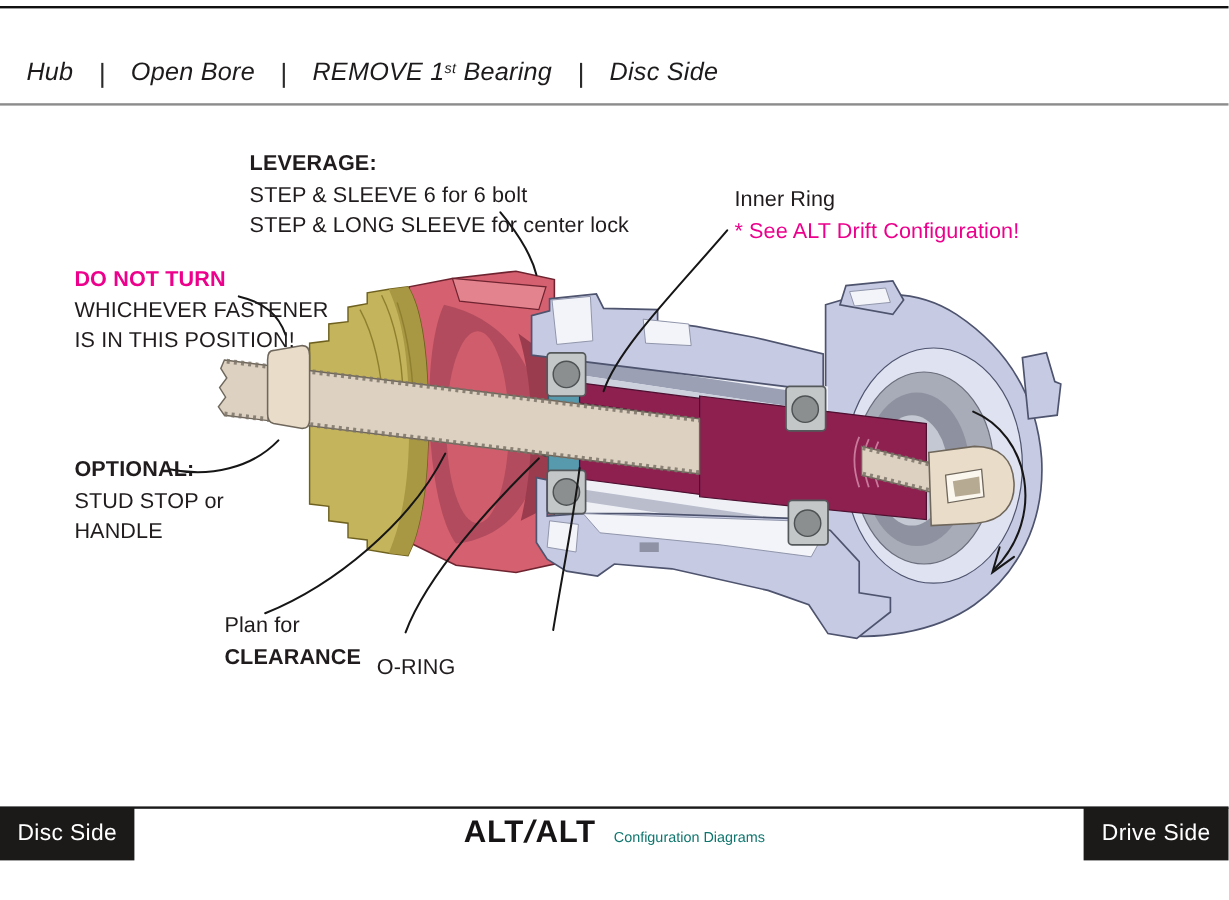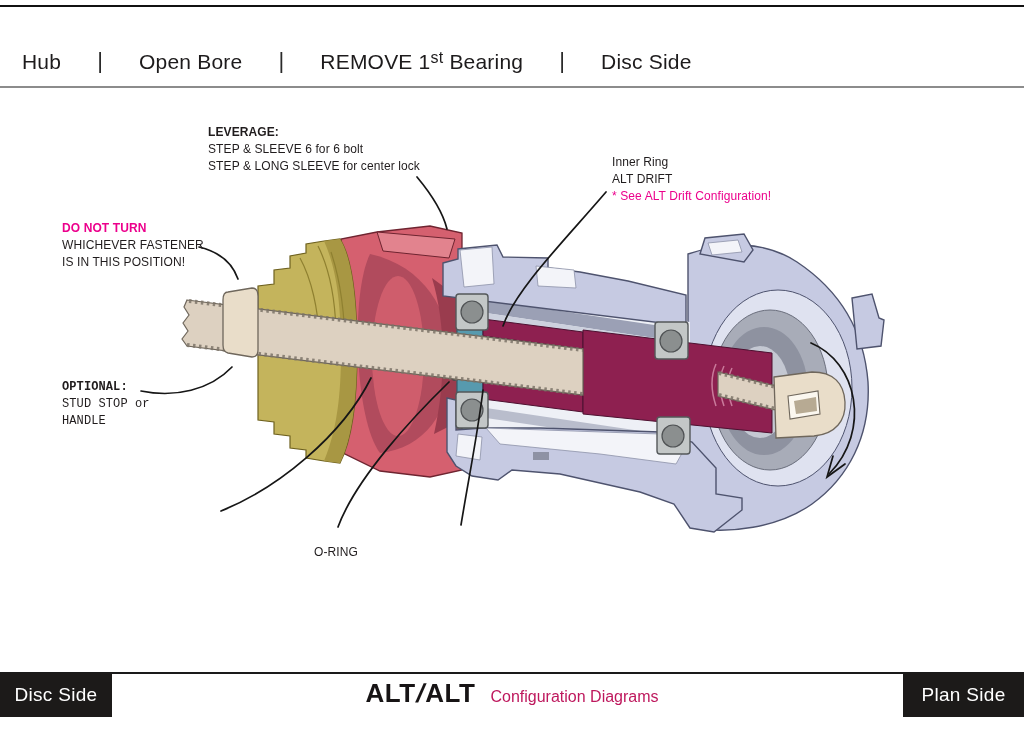--- a/index.html
+++ b/index.html
@@ -3,38 +3,38 @@
 <meta charset="utf-8">
 <style>
   html,body{margin:0;padding:0;background:#ffffff;}
   .page{position:relative;width:1024px;height:750px;background:#fff;overflow:hidden;
         font-family:"Liberation Sans",sans-serif;color:#1f1b1c;}
   
   .rule-top{position:absolute;left:0;top:5px;width:1024px;height:2px;background:#111;}
   .rule-header{position:absolute;left:0;top:86px;width:1024px;height:2px;background:#8c8c8c;}
   .rule-footer{position:absolute;left:0;top:672px;width:1024px;height:2px;background:#1a1a1a;}
   
-  .header{position:absolute;left:22px;top:48px;display:flex;align-items:flex-end;gap:34px;
-          font-size:21px;letter-spacing:.2px;color:#1d1b1c;}
+  .header{position:absolute;left:22px;top:48px;display:flex;align-items:center;gap:19px;
+          font-size:21px;letter-spacing:.2px;color:#1d1b1c;font-style:italic;}
   .header .sep{font-size:22px;color:#2a2a2a;padding:0 2px;}
-  .header sup{font-size:16px;vertical-align:6px;}
-  
-  .callout{position:absolute;font-size:12px;line-height:1.42;letter-spacing:.1px;color:#201c1d;}
+  .header sup{font-size:12px;vertical-align:6px;}
+  
+  .callout{position:absolute;font-size:18px;line-height:1.42;letter-spacing:.1px;color:#201c1d;}
   .callout .t{font-weight:bold;}
   .magenta{color:#ec008c;}
   
   .tab{position:absolute;top:673px;height:44px;background:#1c1a19;color:#fff;
        display:flex;align-items:center;justify-content:center;font-size:19px;letter-spacing:.3px;}
   .tab-left{left:0;width:112px;}
   .tab-right{right:0;width:121px;}
   .footer-center{position:absolute;left:0;top:678px;width:1024px;display:flex;
                  justify-content:center;align-items:baseline;gap:15px;}
   .brand{font-size:26px;font-weight:bold;letter-spacing:.5px;color:#171415;}
   .brand .slash{display:inline-block;transform:skewX(-14deg);margin:0 1px;}
-  .footer-sub{font-size:16px;color:#be185d;}
+  .footer-sub{font-size:12px;color:#0f766e;}
   
   .hub{fill:#c6cae2;stroke:#4e536e;stroke-width:1.4;}
   .hubLight{fill:#dfe2f0;stroke:#4e536e;stroke-width:1;}
   .cut{fill:#f3f4f9;stroke:#8d92a8;stroke-width:.8;}
   .sleeve{fill:#d5606f;stroke:#6e2430;stroke-width:1.3;}
   .step{fill:#c4b45c;stroke:#6e611f;stroke-width:1.2;}
   .pilot{fill:#579aae;stroke:#2e606e;stroke-width:1.2;}
   .drift{fill:#8e2050;stroke:#4d1030;stroke-width:1;}
   .rodFill{fill:#ddd1c1;stroke:#6f675c;stroke-width:1.2;}
   .knobFill{fill:#e9ddc9;stroke:#6f675c;stroke-width:1.3;}
@@ -179,48 +179,51 @@
   </svg>
 
   <div class="callout" style="left:208px;top:124px;">
     <div class="t">LEVERAGE:</div>
     <div>STEP &amp; SLEEVE 6 for 6 bolt</div>
     <div>STEP &amp; LONG SLEEVE for center lock</div>
   </div>
 
   <div class="callout" style="left:612px;top:154px;">
     <div>Inner Ring</div>
-    <div>ALT DRIFT</div>
     <div class="magenta">* See ALT Drift Configuration!</div>
   </div>
 
   <div class="callout" style="left:62px;top:220px;">
     <div class="t magenta">DO NOT TURN</div>
     <div>WHICHEVER FASTENER</div>
     <div>IS IN THIS POSITION!</div>
   </div>
 
-  <div class="callout" style="left:62px;top:379px;font-family:Liberation Mono, monospace;">
+  <div class="callout" style="left:62px;top:379px;">
     <div class="t">OPTIONAL:</div>
     <div>STUD STOP or</div>
     <div>HANDLE</div>
   </div>
 
+  <div class="callout" style="left:187px;top:509px;">
+    <div>Plan for</div>
+    <div class="t">CLEARANCE</div>
+  </div>
 
   <div class="callout" style="left:314px;top:544px;">
     <div>O-RING</div>
   </div>
 
 
 
   <div class="rule-footer"></div>
   <div class="tab tab-left">
     <span>Disc Side</span>
   </div>
   <div class="footer-center">
     <span class="brand"><span>ALT</span><span class="slash">/</span><span>ALT</span></span>
     <span class="footer-sub">Configuration Diagrams</span>
   </div>
   <div class="tab tab-right">
-    <span>Plan Side</span>
+    <span>Drive Side</span>
   </div>
 
 </div>
 
 </body></html>

